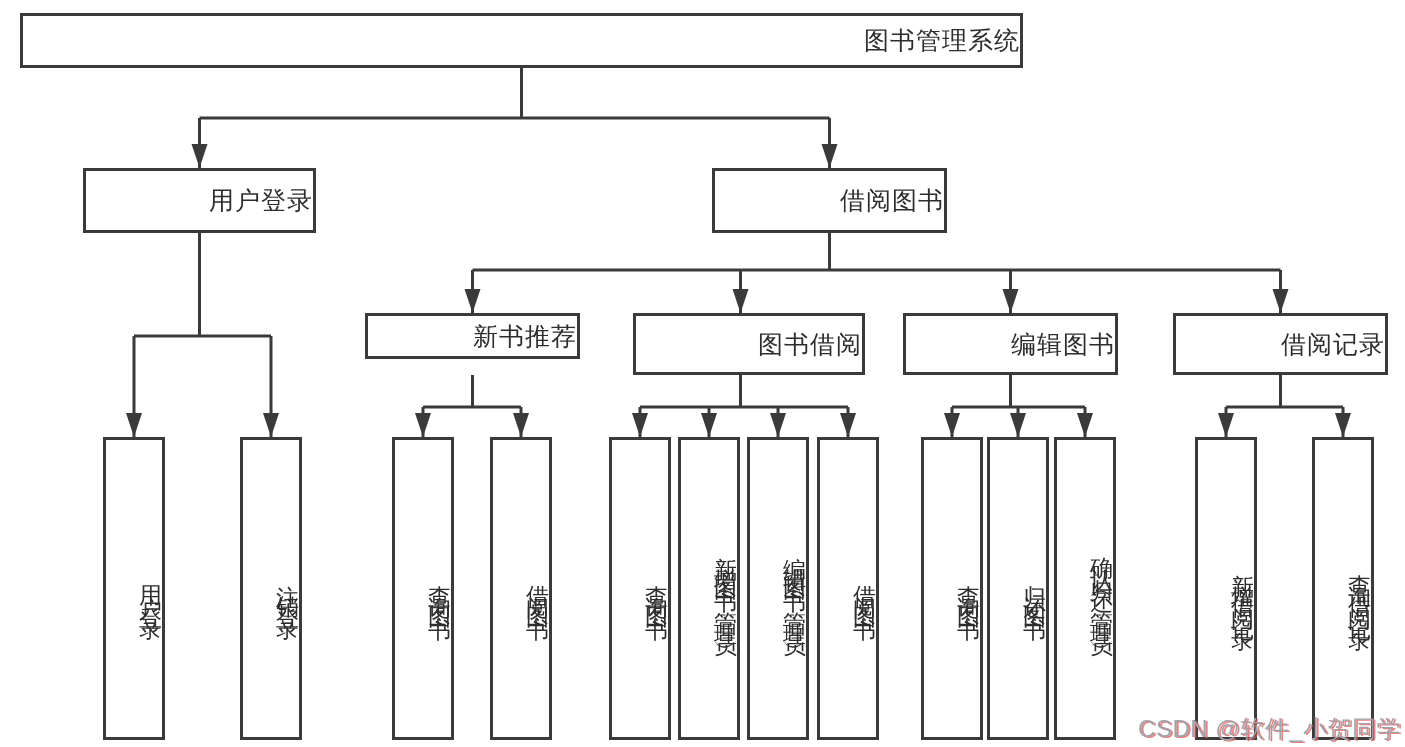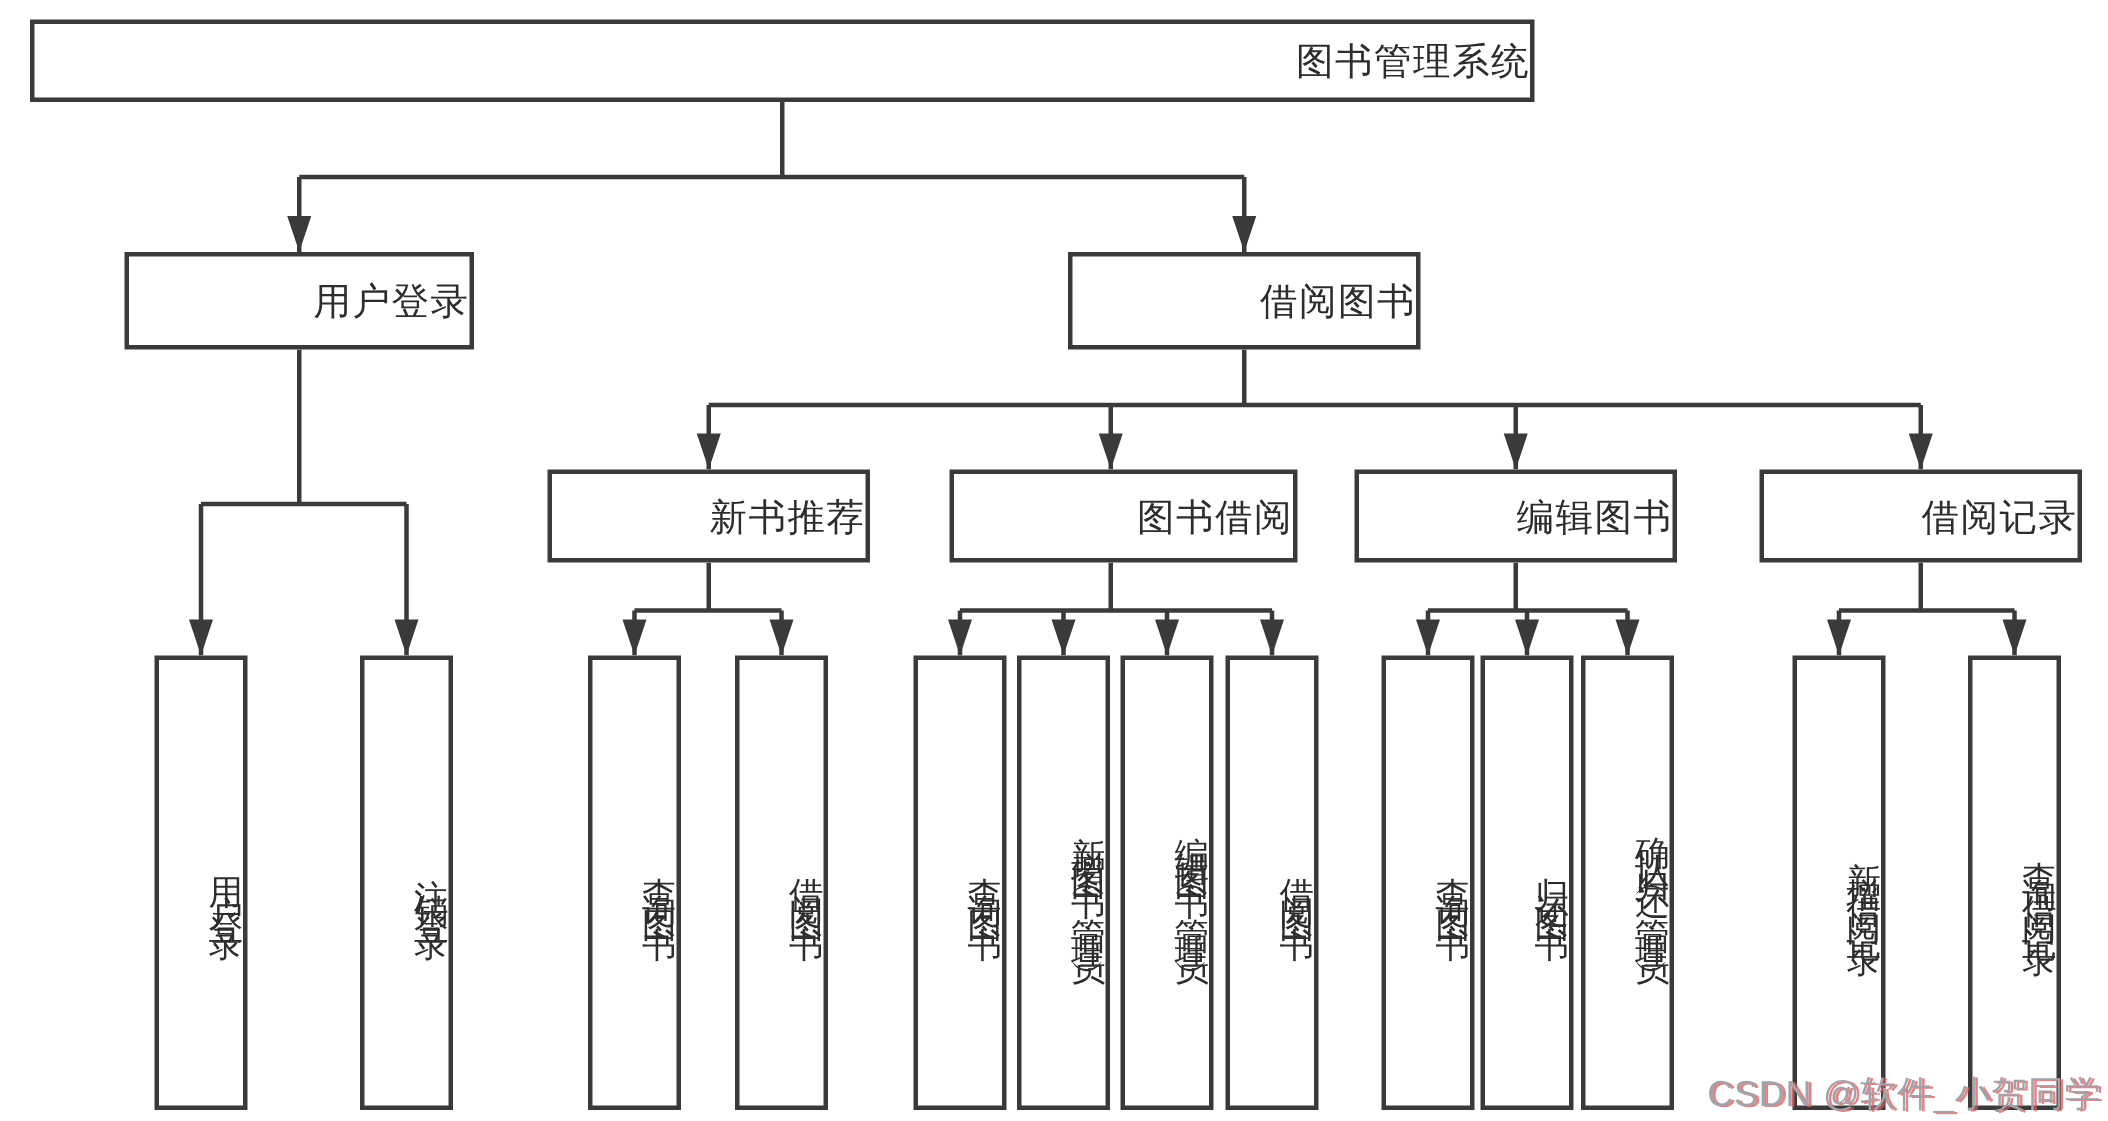--- a/index.html
+++ b/index.html
@@ -70,21 +70,21 @@
     <span>图书管理系统</span>
   </div>
 
   <div class="box hbox" style="left:83px;top:168px;width:233px;height:65px">
     <span>用户登录</span>
   </div>
   <div class="box hbox" style="left:712px;top:168px;width:235px;height:65px">
     <span>借阅图书</span>
   </div>
 
-  <div class="box hbox" style="left:365px;top:313px;width:215px;height:62px">
+  <div class="box hbox" style="left:365px;top:313px;width:215px;height:46px">
     <span>新书推荐</span>
   </div>
   <div class="box hbox" style="left:633px;top:313px;width:232px;height:62px">
     <span>图书借阅</span>
   </div>
   <div class="box hbox" style="left:903px;top:313px;width:215px;height:62px">
     <span>编辑图书</span>
   </div>
   <div class="box hbox" style="left:1173px;top:313px;width:215px;height:62px">
     <span>借阅记录</span>

